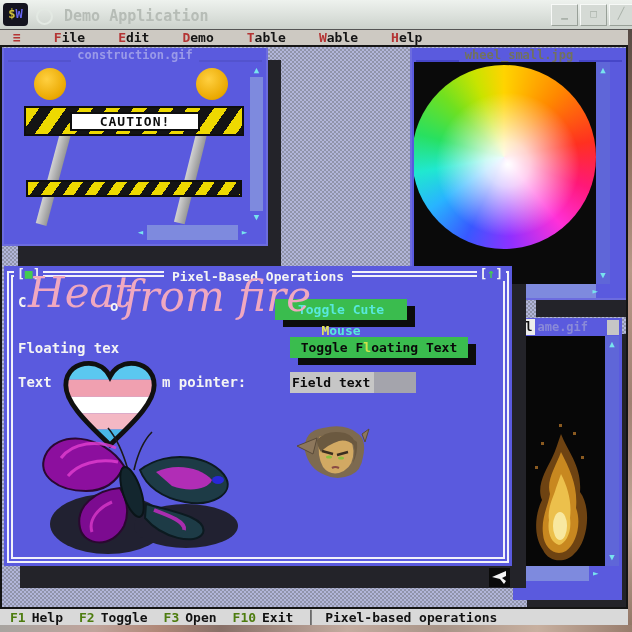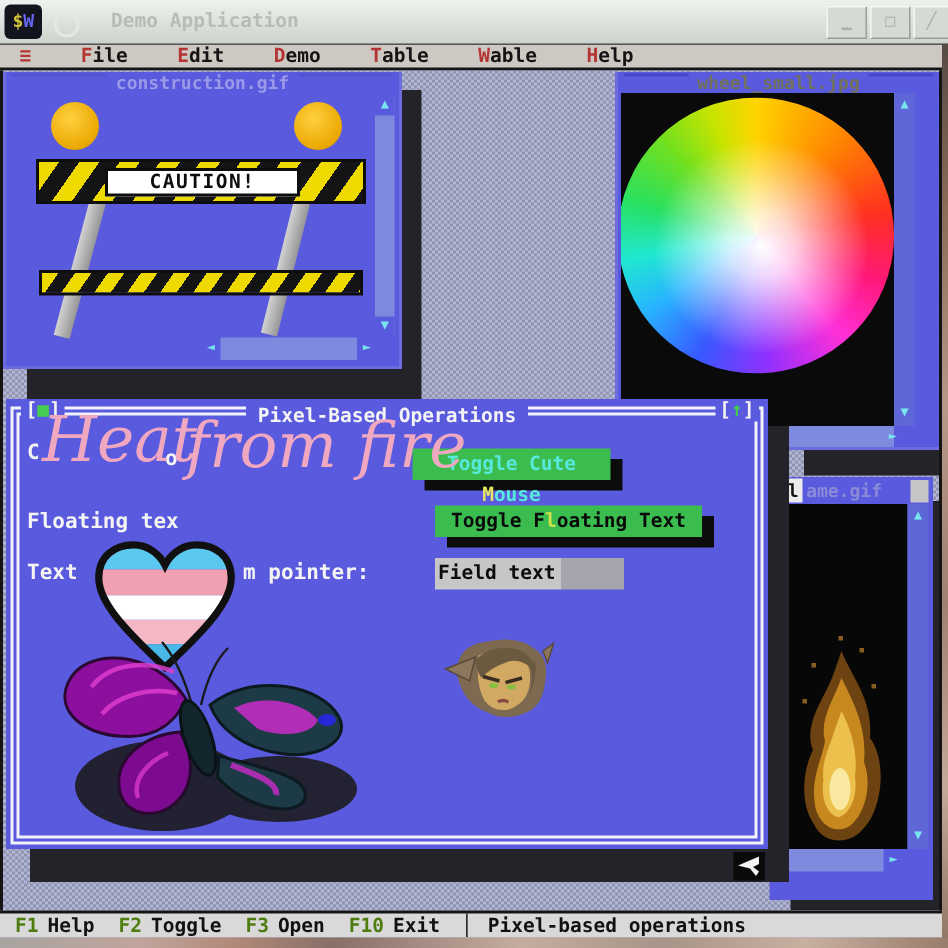--- a/index.html
+++ b/index.html
@@ -7,21 +7,21 @@
        font-family:"DejaVu Sans Mono",monospace;font-weight:bold;}
   .abs{position:absolute;}
   #stage{position:absolute;left:0;top:0;width:632px;height:632px;overflow:hidden;background:#9094aa;}
 
   
   .os-bar{left:0;top:0;width:632px;height:29px;background:linear-gradient(#eef2ee,#ccd2cc);}
   .app-icon{left:3px;top:3px;width:25px;height:23px;background:#14141f;border-radius:4px;
             text-align:center;font-size:12px;line-height:23px;}
   .app-icon .s1{color:#d2c23c;} .app-icon .s2{color:#6666f2;}
   .ghost-icon{left:36px;top:8px;width:13px;height:13px;border:2px solid #e3e9e3;border-radius:50%;}
-  .os-title{left:74px;top:7px;color:#b6bcb6;font-size:13px;text-align:right;}
+  .os-title{left:64px;top:7px;color:#b6bcb6;font-size:15px;text-align:right;}
   .os-btn{top:4px;width:25px;height:20px;background:#d5dad5;border:1px solid;
           border-color:#f7f9f7 #98a098 #98a098 #f7f9f7;color:#a9b1a9;
           text-align:center;font-size:11px;line-height:18px;font-weight:normal;}
   .os-min{left:551px;} .os-max{left:580px;} .os-close{left:609px;width:22px;}
 
   
   .menubar{left:0;top:29px;width:628px;height:18px;background:#cdc9c2;border-top:1px solid #555;
            border-bottom:2px solid #151515;display:flex;align-items:center;font-size:13px;color:#141414;box-sizing:border-box;}
   .menu-ham{margin-left:13px;color:#b43434;}
   .menu-item{margin-left:13px;padding-left:20px;}
@@ -34,21 +34,21 @@
   .edge-r{left:626px;top:47px;width:2px;height:560px;background:#141414;}
   .wall-r{left:628px;top:29px;width:4px;height:603px;
           background:linear-gradient(#564a44,#8a6a58 18%,#b89888 40%,#a08072 62%,#c4a898 82%,#907464);}
   .wall-b{left:0;top:625px;width:632px;height:7px;
           background:linear-gradient(90deg,#a8a4a0,#c0a49c 15%,#b08878 25%,#887068 35%,#c4aca0 55%,#a89488 70%,#c8b0a0 85%,#987c6c);}
 
   .shadow{background:#232329;}
 
   
   .twin{position:absolute;background:#5a5ade;}
-  .t-row{display:flex;align-items:flex-start;height:14px;padding:0 4px;}
+  .t-row{display:flex;align-items:flex-end;height:14px;padding:0 4px;}
   .t-line{flex:1;border-top:2px solid #5353ce;margin-top:1px;}
   .t-text{padding:0 6px;font-size:12px;}
 
   
   .c-win{left:2px;top:48px;width:266px;height:198px;border:2px solid #6c6cde;border-top:none;box-sizing:border-box;}
   .c-title{color:#9a9ae8;}
   .c-body{left:0px;top:14px;width:246px;height:164px;overflow:hidden;}
   .lamp{width:32px;height:32px;border-radius:50%;background:radial-gradient(circle at 40% 35%,#ffd040,#eaa800 70%,#c08400);}
   .leg{width:11px;background:linear-gradient(90deg,#d2d2d2,#969696);transform-origin:top center;}
   .cbar{background:repeating-linear-gradient(125deg,#eed900 0 11px,#141414 11px 22px);border:2px solid #0e0e0e;}

